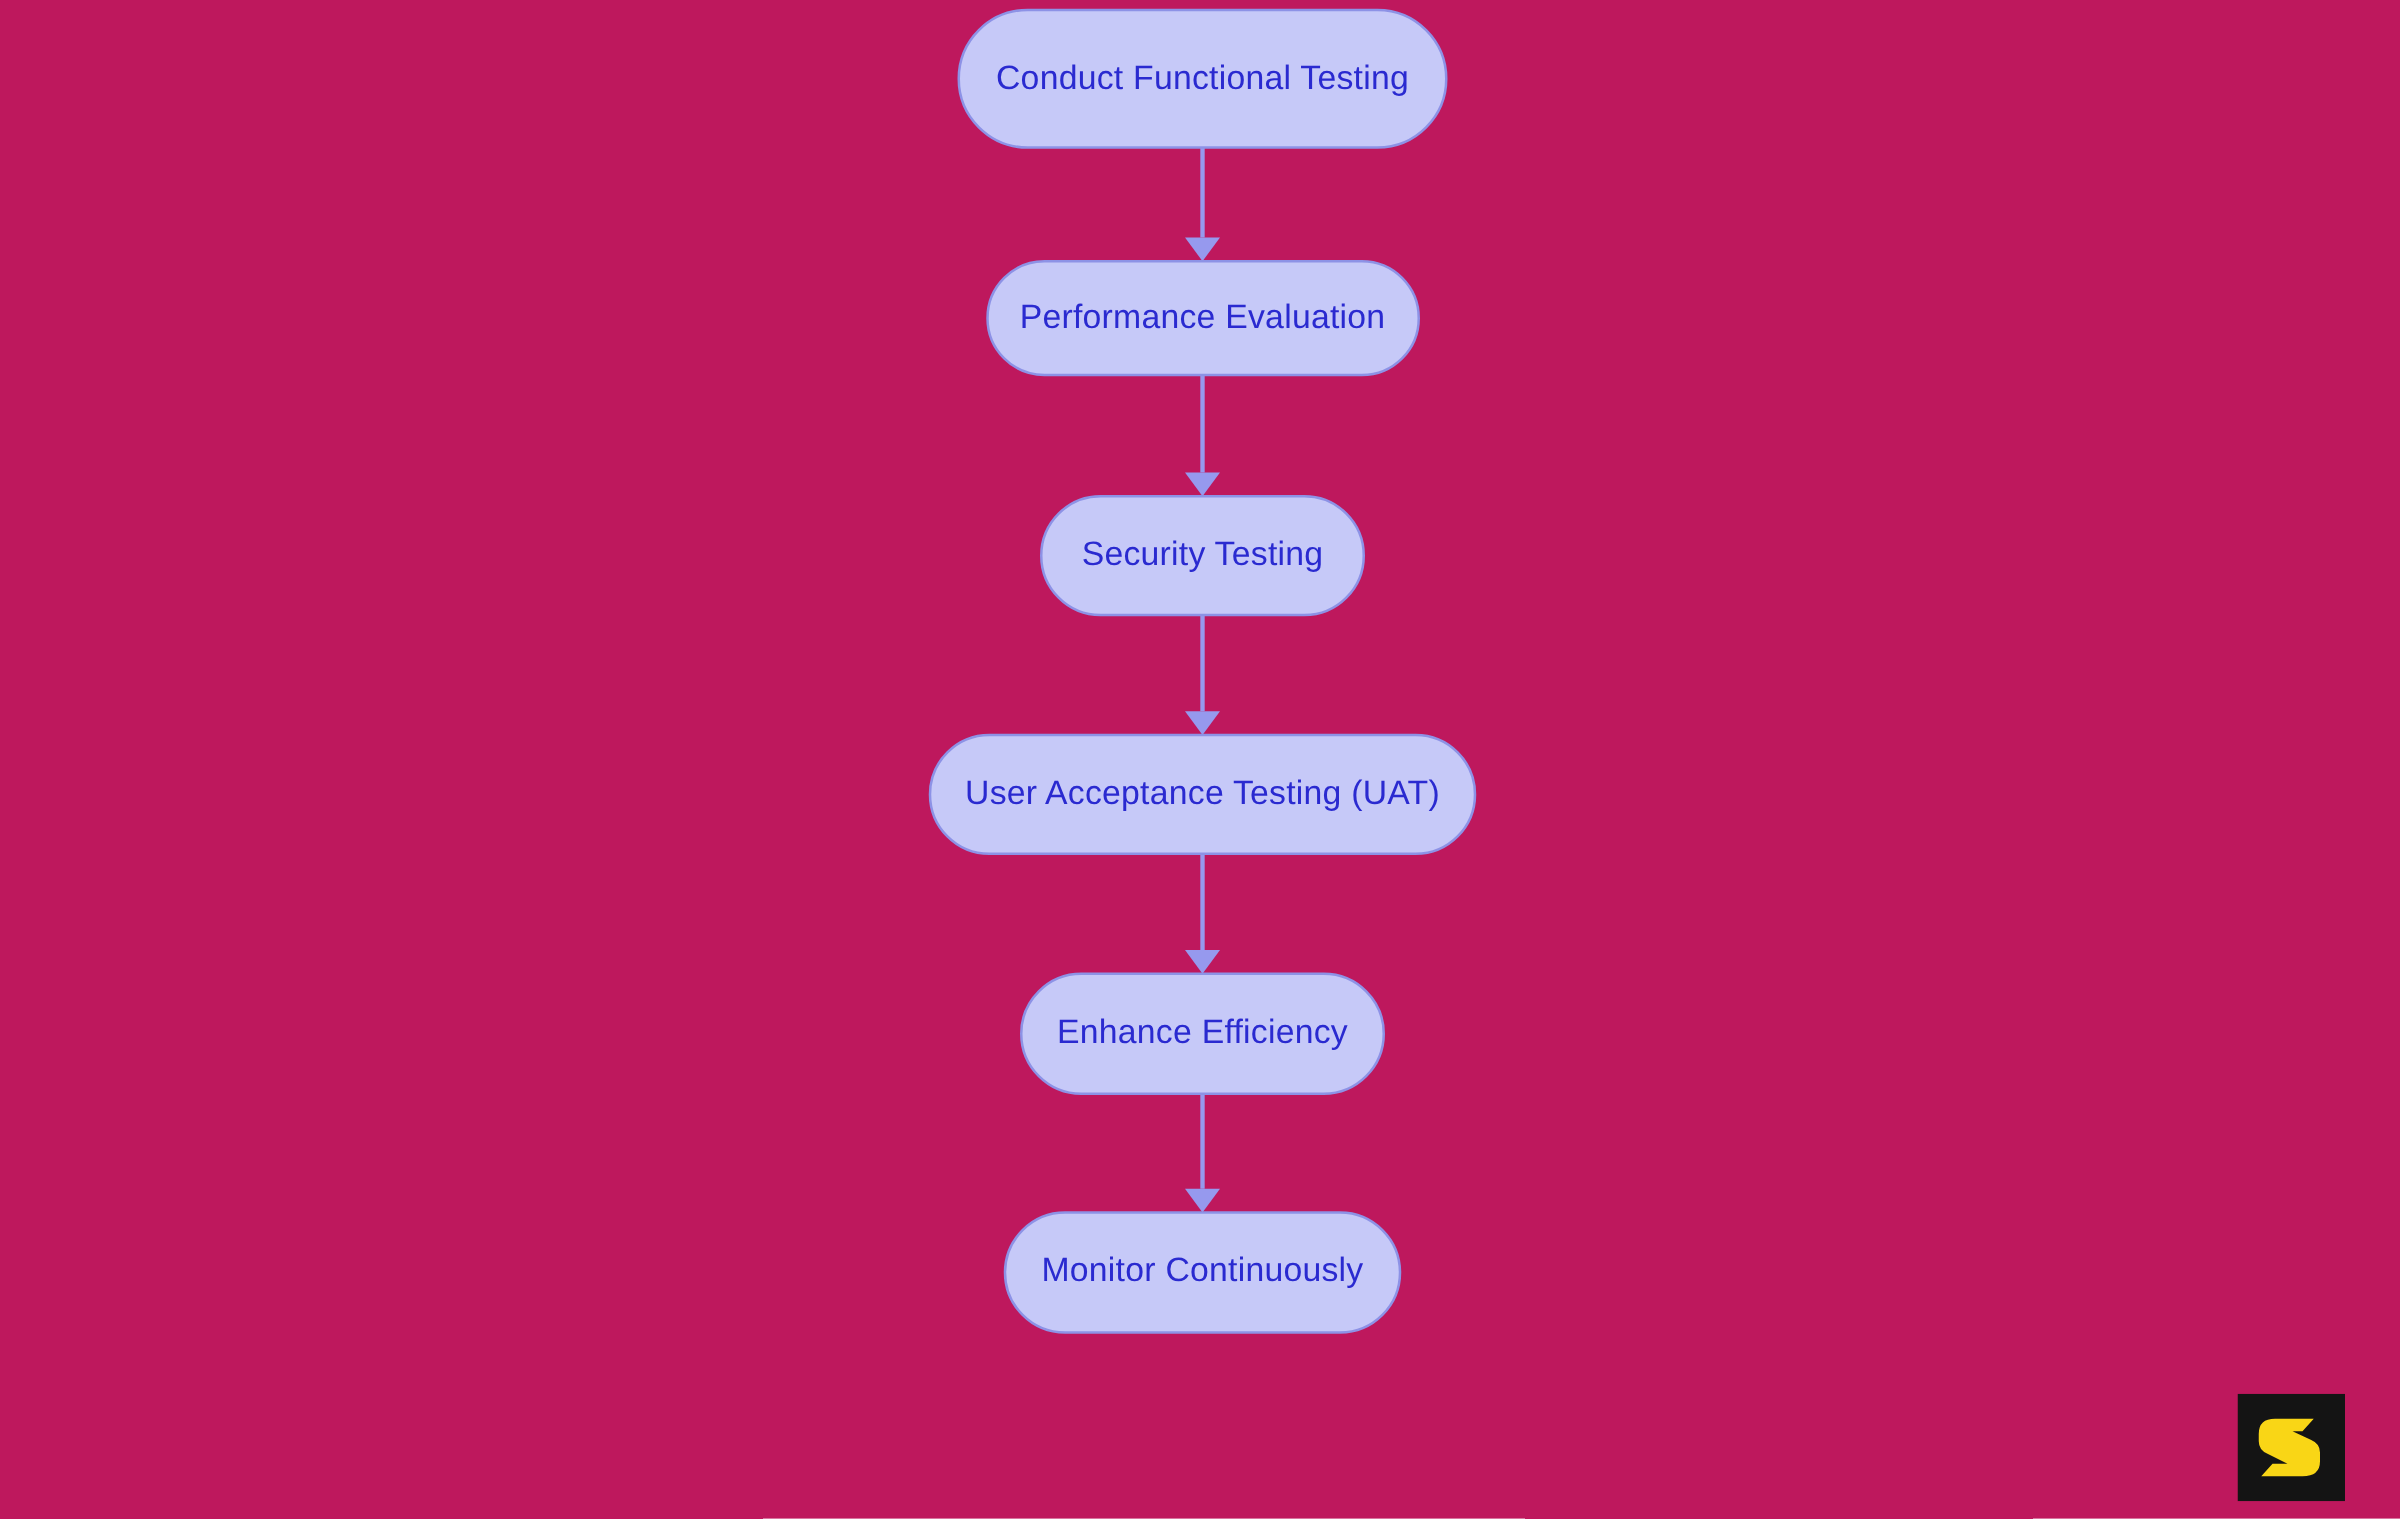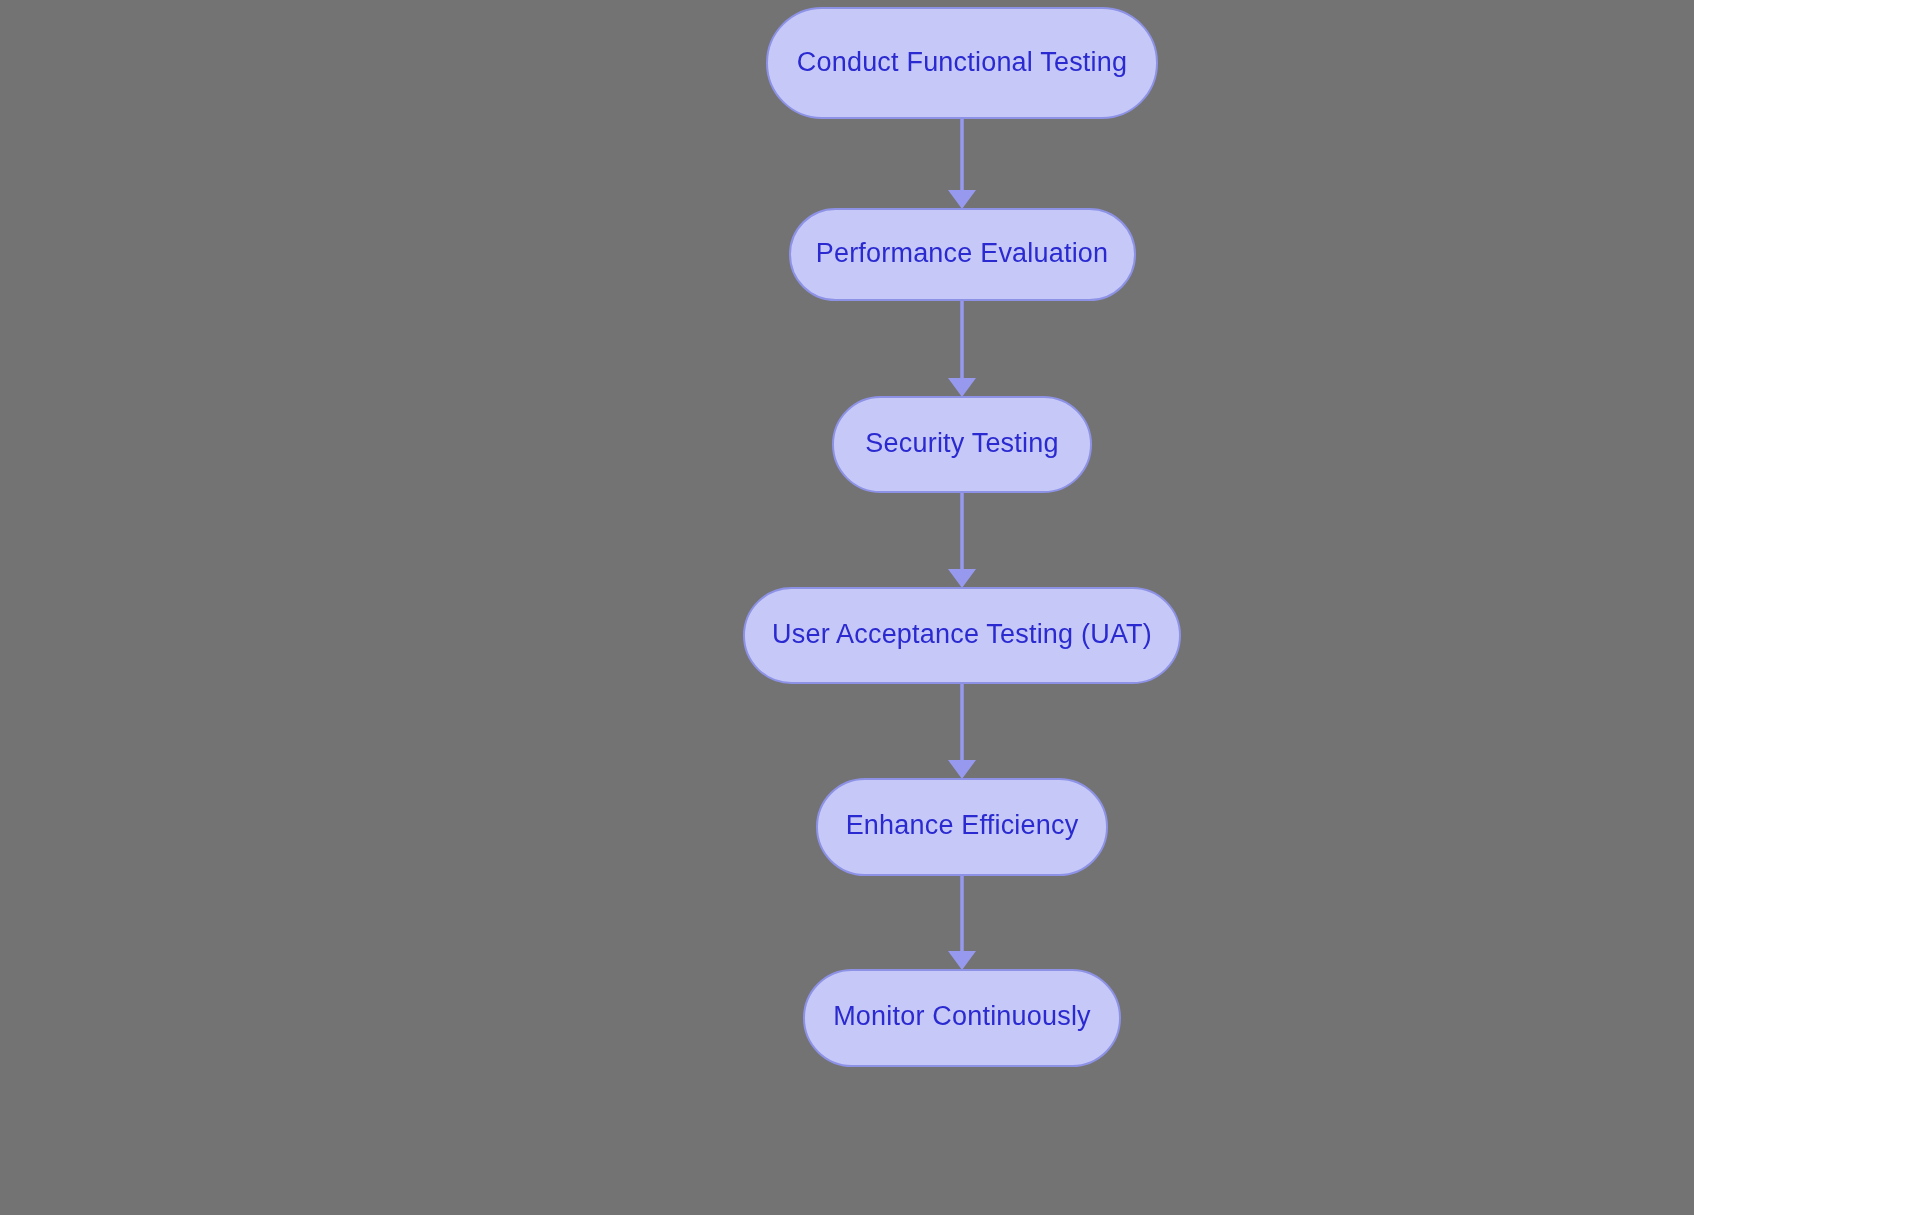--- a/index.html
+++ b/index.html
@@ -6,23 +6,23 @@
   html, body {
     margin: 0;
     padding: 0;
     background: #ffffff;
   }
   body {
     font-family: "Liberation Sans", sans-serif;
   }
   #canvas {
     position: relative;
-    width: 1694px;
+    width: 1920px;
     height: 1215px;
-    background: #737373;
+    background: #be185d;
     overflow: hidden;
   }
   #flow-svg {
     position: absolute;
     left: 0;
     top: 0;
     width: 1920px;
     height: 1215px;
     display: block;
   }

